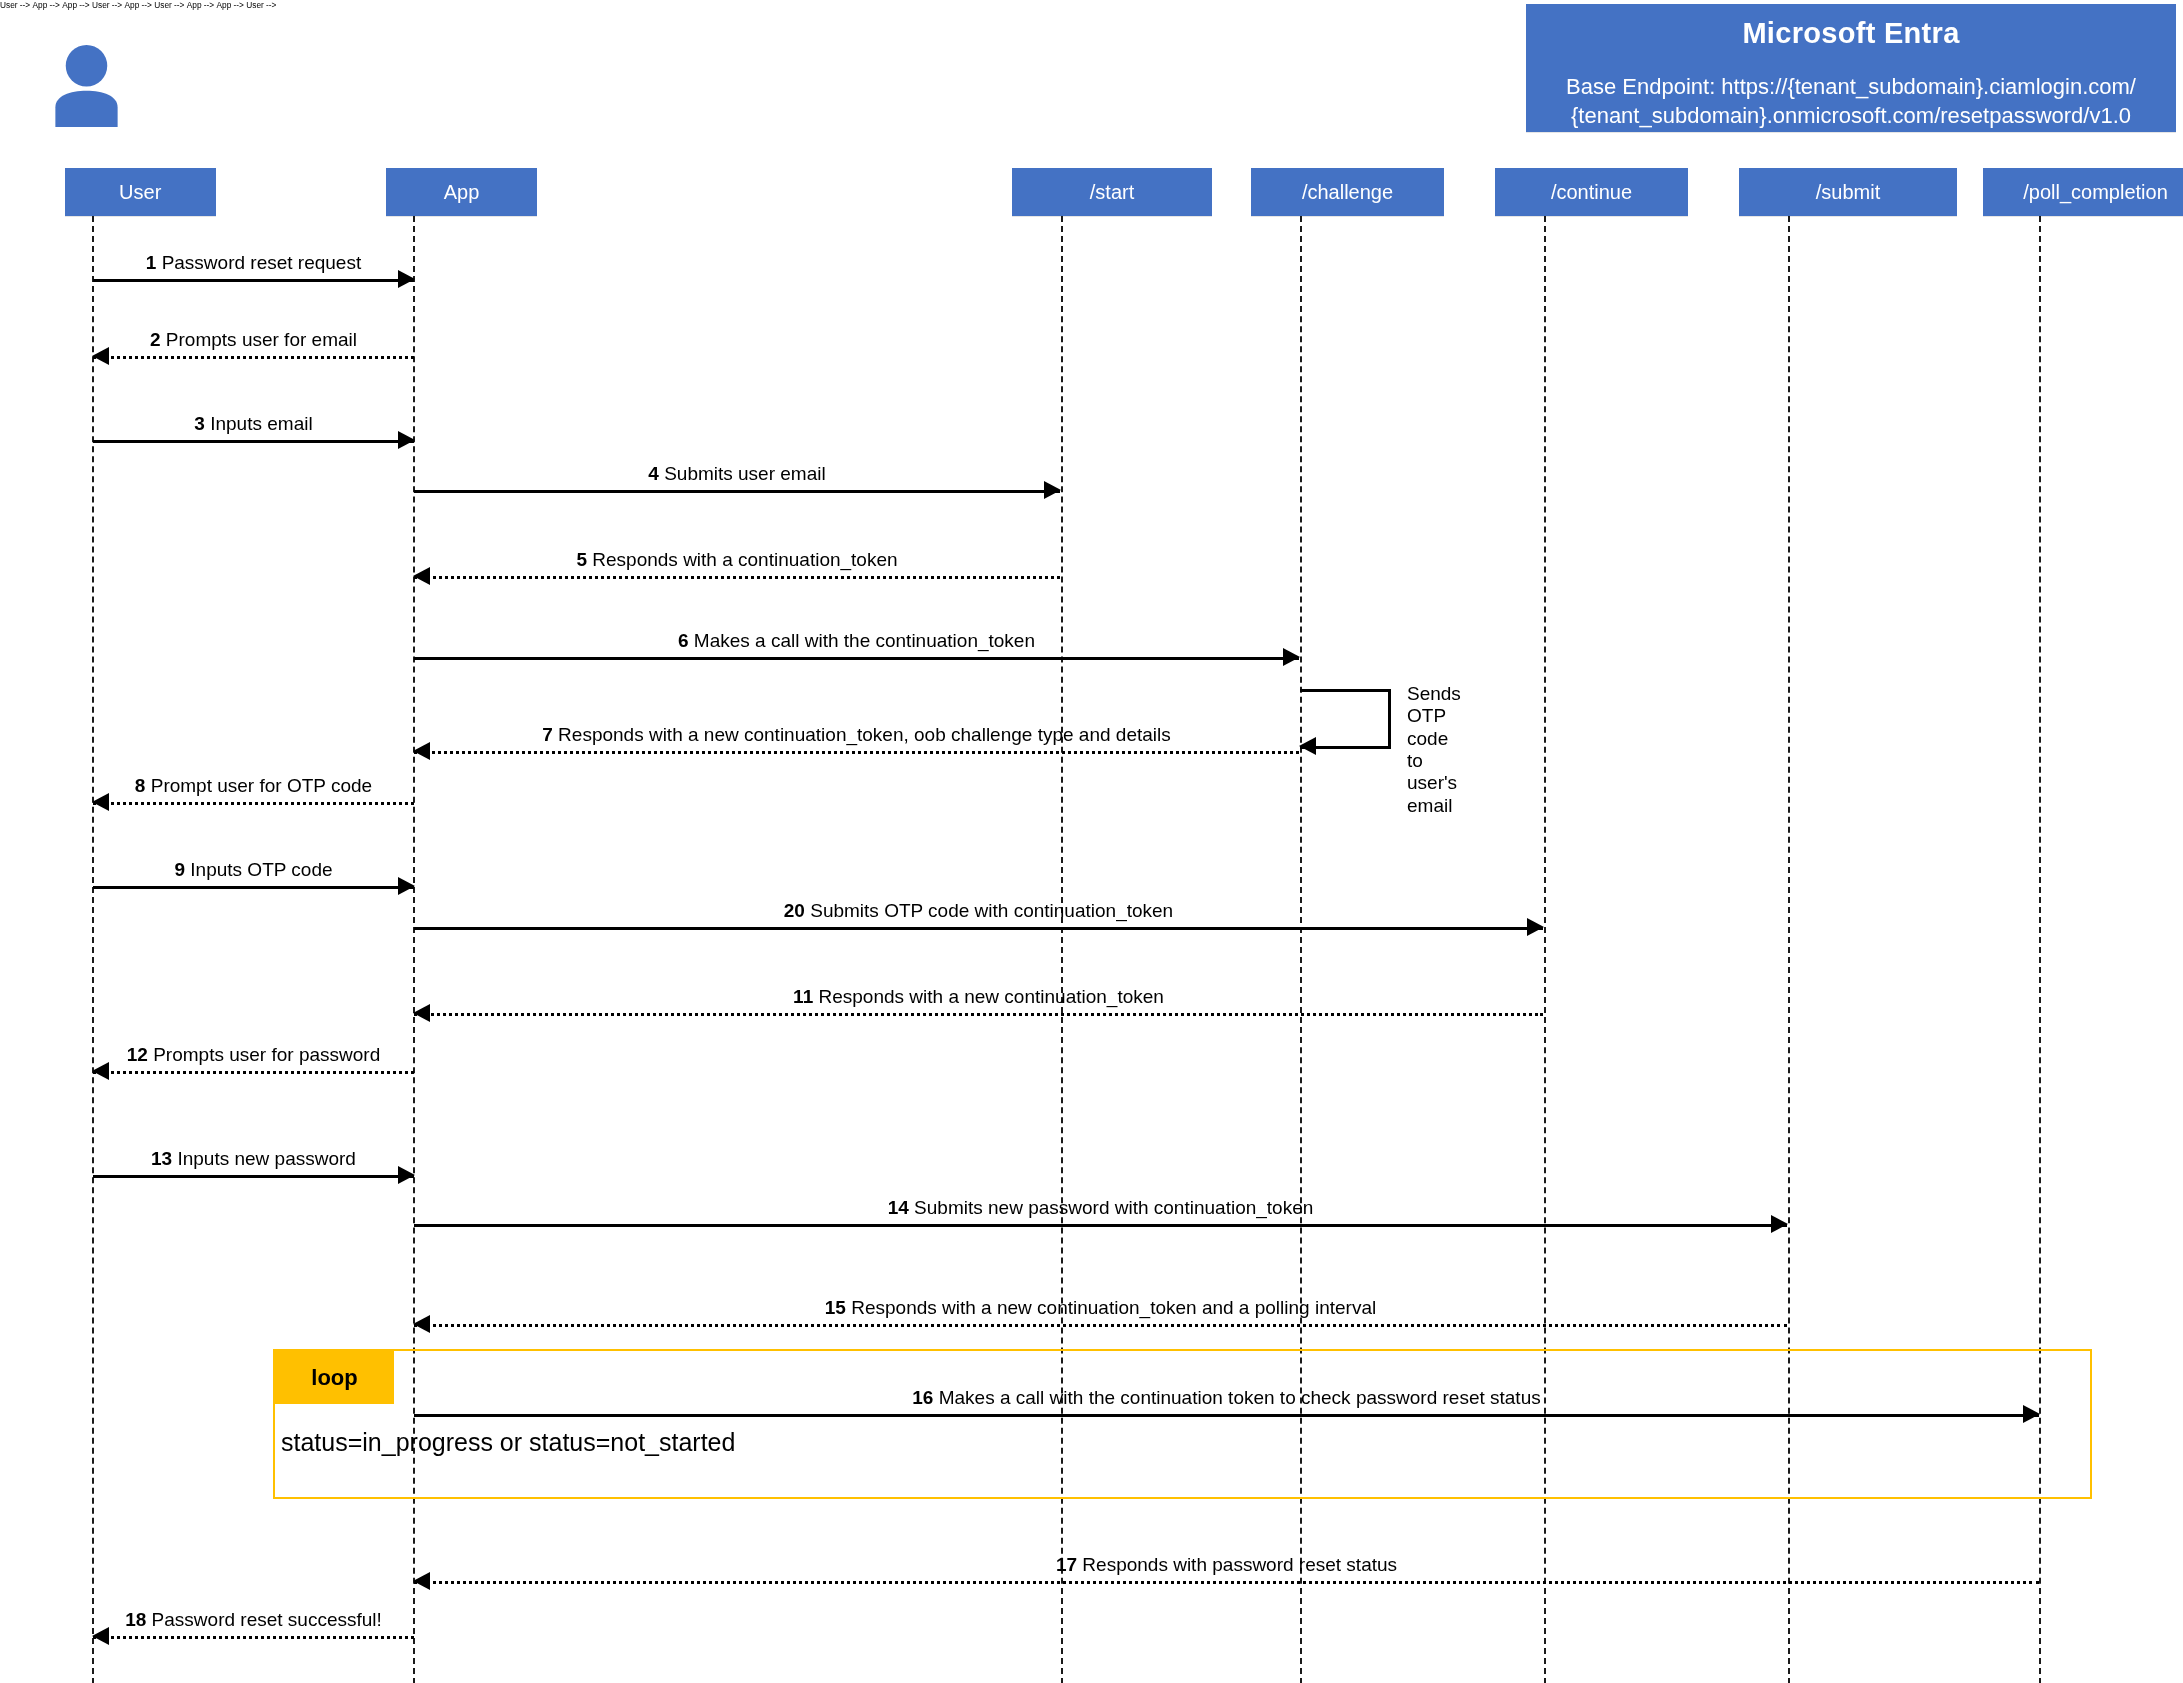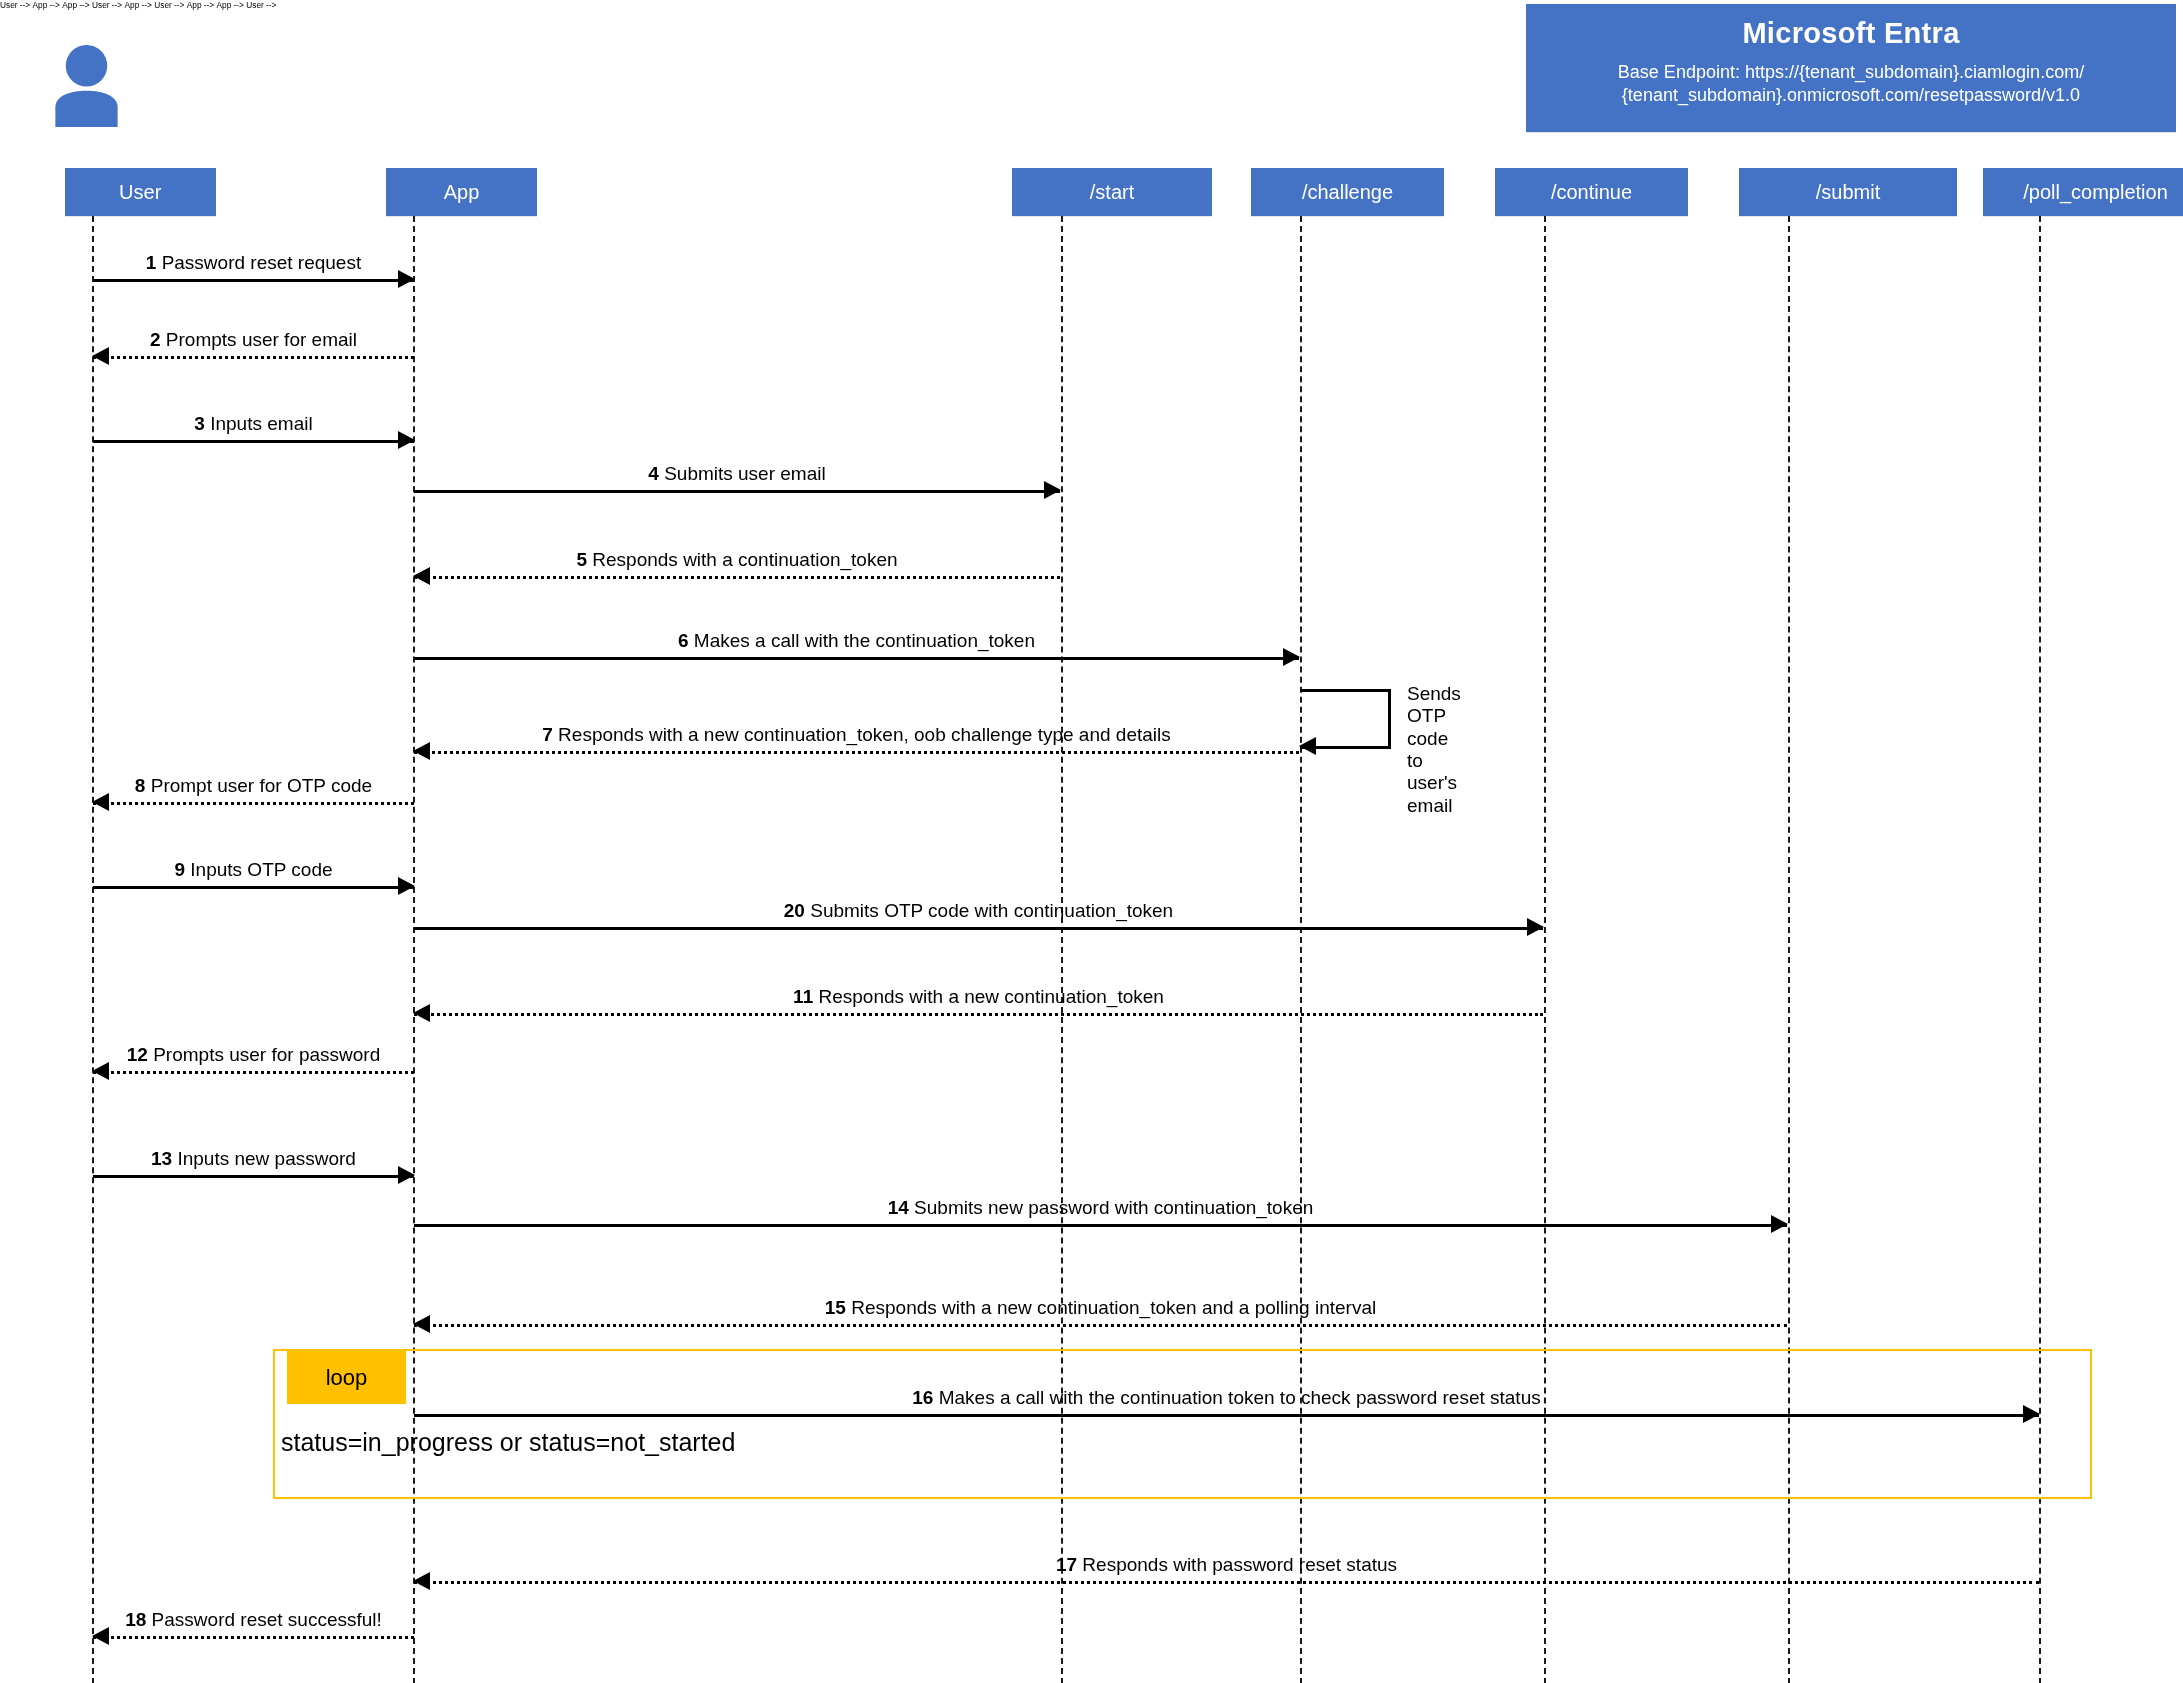--- a/index.html
+++ b/index.html
@@ -32,23 +32,23 @@
     text-align: center;
     box-shadow: 0 1px 0 rgba(0,0,0,0.10);
   }
   .entra-title {
     font-size: 29px;
     font-weight: bold;
     line-height: 1.15;
     letter-spacing: 0.3px;
   }
   .entra-sub {
-    font-size: 18px;
+    font-size: 22px;
     line-height: 1.30;
-    margin-top: 11px;
+    margin-top: 23px;
     white-space: pre-line;
   }
 
   
   .avatar {
     position: absolute;
     left: 54px;
     top: 44px;
     width: 65px;
     height: 83px;
@@ -163,31 +163,31 @@
     left: 273px;
     top: 1349px;
     width: 1819px;
     height: 150px;
     border: 2.6px solid #FFC000;
     box-sizing: border-box;
     background: transparent;
   }
   .loop-tab {
     position: absolute;
-    left: 12px;
+    left: 0;
     top: 0;
     width: 119px;
     height: 53px;
     background: #FFC000;
     color: #000000;
     display: flex;
     align-items: center;
     justify-content: center;
     font-size: 22px;
-    font-weight: normal;
+    font-weight: bold;
   }
   .loop-guard {
     position: absolute;
     left: 6px;
     top: 77px;
     font-size: 25px;
     color: #000000;
     white-space: nowrap;
   }
 </style>

